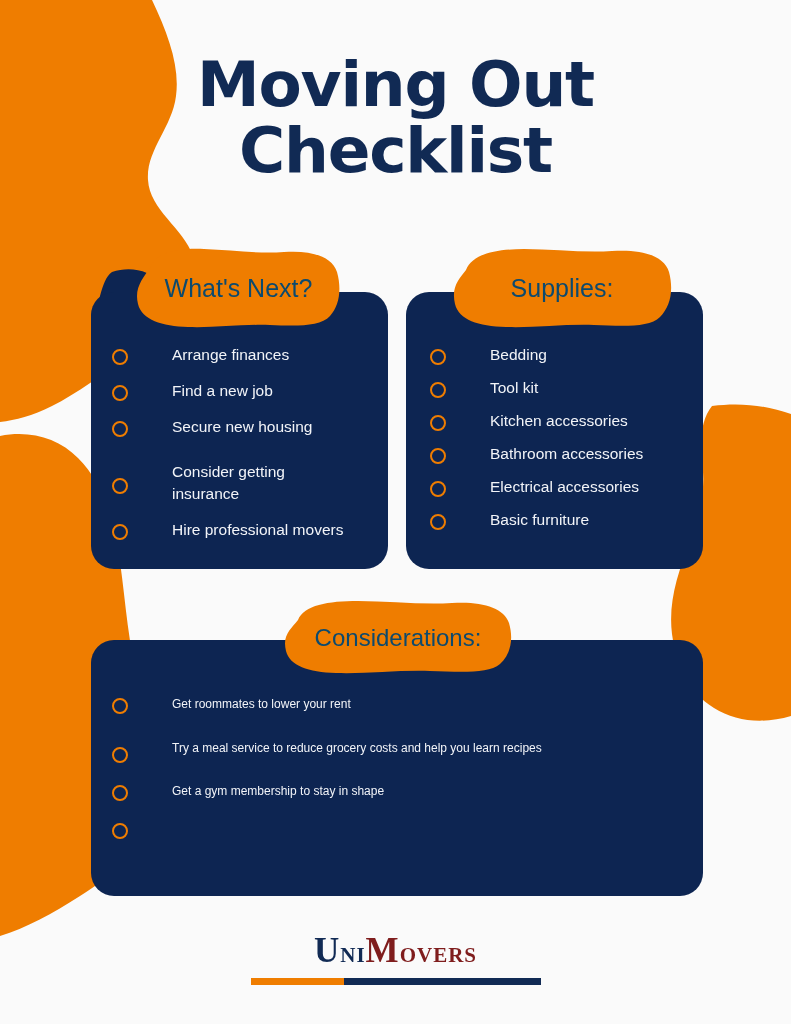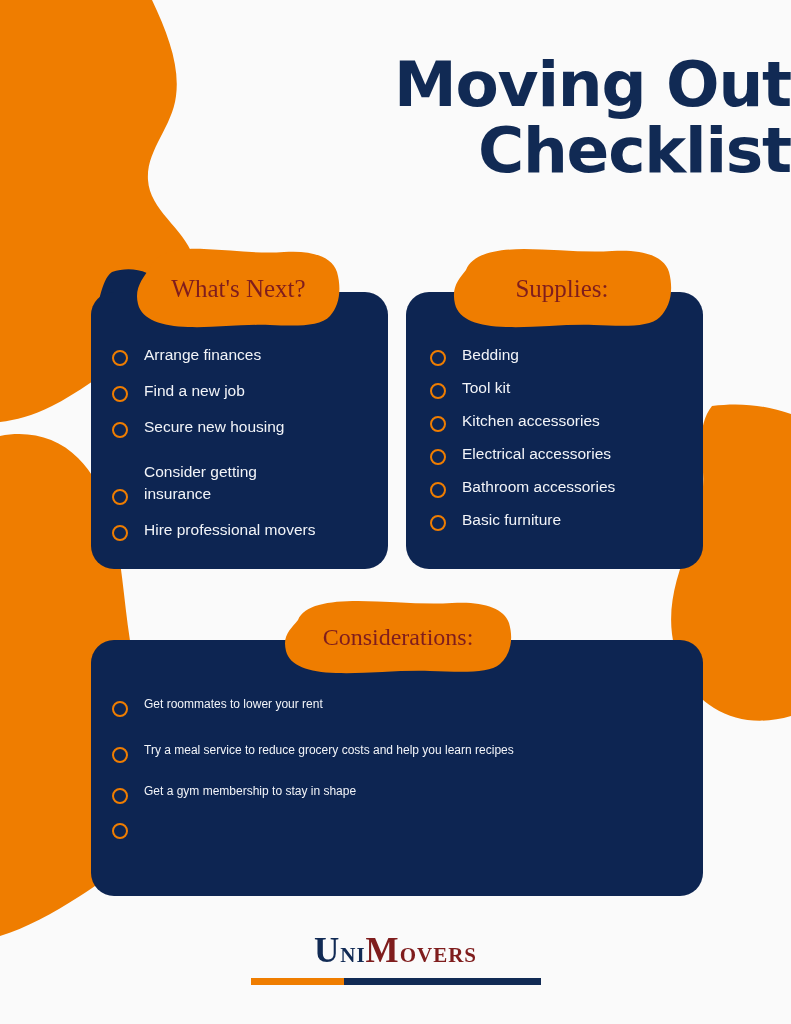--- a/index.html
+++ b/index.html
@@ -22,21 +22,21 @@
     width:791px; height:1024px;
     z-index:0;
     pointer-events:none;
   }
 
   
   .title-block {
     position:absolute;
     left:0; top:52px;
     width:791px;
-    text-align:right;
+    text-align:center;
     z-index:3;
   }
   .title-line {
     color:#112A54;
     font-family:"DejaVu Sans", sans-serif;
     font-weight:bold;
     font-size:63px;
     line-height:66px;
     letter-spacing:-1.2px;
     white-space:nowrap;
@@ -57,22 +57,22 @@
   .badge {
     position:absolute;
     z-index:4;
     display:flex;
     align-items:center;
     justify-content:center;
   }
   .badge svg { position:absolute; inset:0; width:100%; height:100%; }
   .badge-label {
     position:relative;
-    color:#7f1d1d;
-    font-family:Liberation Serif, serif;
+    color:#0c4a6e;
+    font-family:Liberation Sans, sans-serif;
     font-size:25px;
     line-height:27px;
     white-space:nowrap;
     z-index:1;
   }
   #badge-whats-next     { left:134px; top:246px; width:209px; height:84px; }
   #badge-supplies       { left:452px; top:246px; width:220px; height:84px; }
   #badge-considerations { left:284px; top:599px; width:228px; height:76px; }
   #badge-considerations .badge-label { font-size:24px; }
 
@@ -80,22 +80,23 @@
   .list {
     position:absolute;
     z-index:5;
   }
   #list-whats-next    { left:112px; top:344px; width:262px; }
   #list-supplies      { left:430px; top:344px; width:262px; }
   #list-considerations{ left:112px; top:692px; width:575px; }
 
   .list-item {
     display:flex;
-    align-items:flex-end;
+    align-items:center;
     margin-bottom:14px;
+    gap:28px;
   }
   #list-supplies .list-item { margin-bottom:11px; }
   #list-considerations .list-item { margin-bottom:16px; }
 
   .bullet-ring {
     flex:0 0 auto;
     width:16px; height:16px;
     border:2.5px solid #EF7D00;
     border-radius:50%;
     margin-right:16px;
@@ -223,25 +224,25 @@
     <div class="list-item">
       <span class="bullet-ring"></span>
       <span class="item-label">Tool kit</span>
     </div>
     <div class="list-item">
       <span class="bullet-ring"></span>
       <span class="item-label">Kitchen accessories</span>
     </div>
     <div class="list-item">
       <span class="bullet-ring"></span>
+      <span class="item-label">Bathroom accessories</span>
+    </div>
+    <div class="list-item">
+      <span class="bullet-ring"></span>
       <span class="item-label">Electrical accessories</span>
-    </div>
-    <div class="list-item">
-      <span class="bullet-ring"></span>
-      <span class="item-label">Bathroom accessories</span>
     </div>
     <div class="list-item">
       <span class="bullet-ring"></span>
       <span class="item-label">Basic furniture</span>
     </div>
   </div>
 
   <div class="card" id="card-considerations"></div>
 
   <div class="badge" id="badge-considerations">

